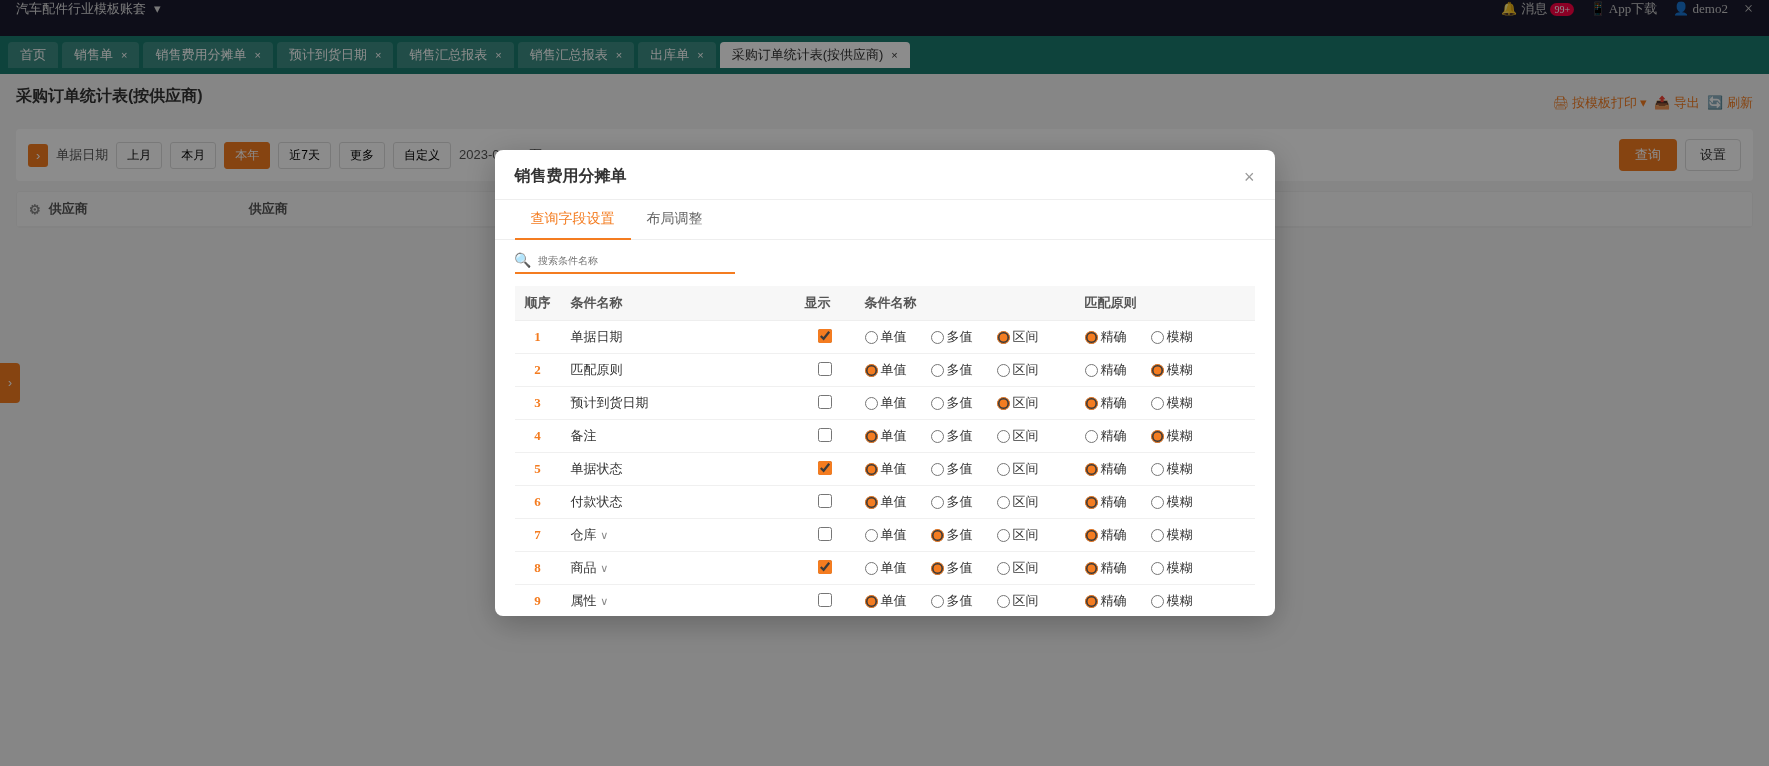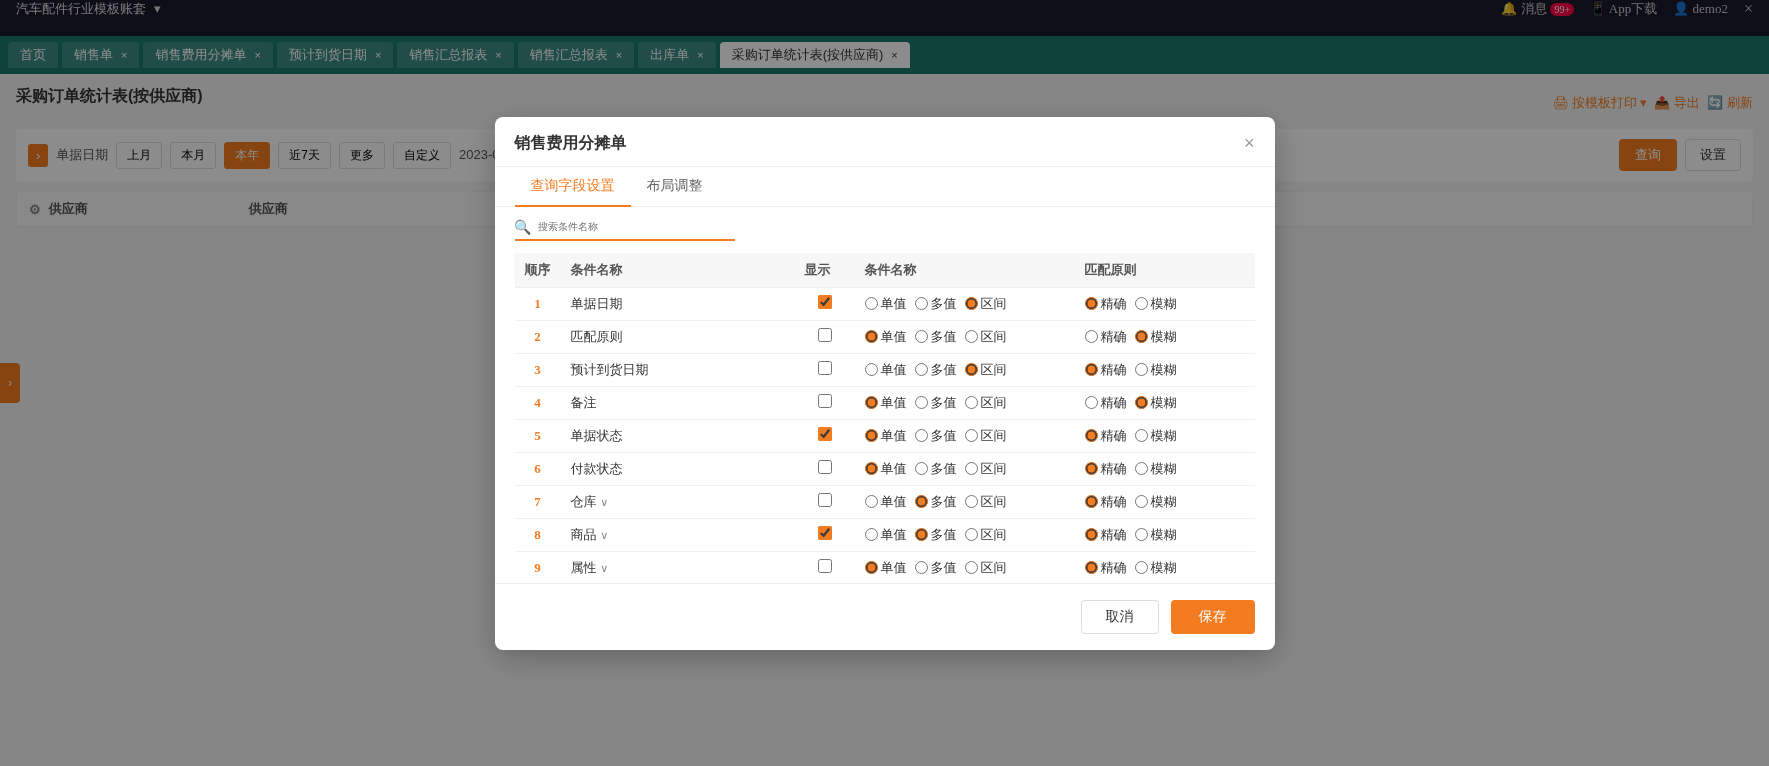--- a/index.html
+++ b/index.html
@@ -174,21 +174,21 @@
     }
     .data-table tbody tr:last-child td { border-bottom: none; }
 
     .col-order { width: 44px; text-align: center; font-family: Liberation Serif, serif; }
     .col-name { min-width: 120px; }
     .col-show { width: 60px; text-align: center; }
     .col-type { width: 220px; }
     .col-match { width: 180px; }
 
     
-    .radio-group { display: flex; align-items: center; gap: 8px; }
+    .radio-group { display: flex; align-items: center; gap: 24px; }
     .radio-item { display: flex; align-items: center; gap: 3px; cursor: pointer; white-space: nowrap; }
     .radio-item input[type="radio"] { accent-color: #f47c20; cursor: pointer; }
     
     
     input[type="checkbox"] { accent-color: #f47c20; cursor: pointer; width: 14px; height: 14px; }
 
     .row-index { color: #f47c20; font-weight: bold; text-align: center; }
 
     
     .table-scroll {
@@ -710,18 +710,14 @@
                       <span>模糊</span>
                     </label>
                   </div>
                 </td>
               </tr>
             </tbody>
         </table>
       </div>
     </div>
 
-    <div class="dialog-footer">
-      <button class="btn-cancel">取消</button>
-      <button class="btn-save">保存</button>
-    </div>
   </div>
 </div>
 
 </body></html>

